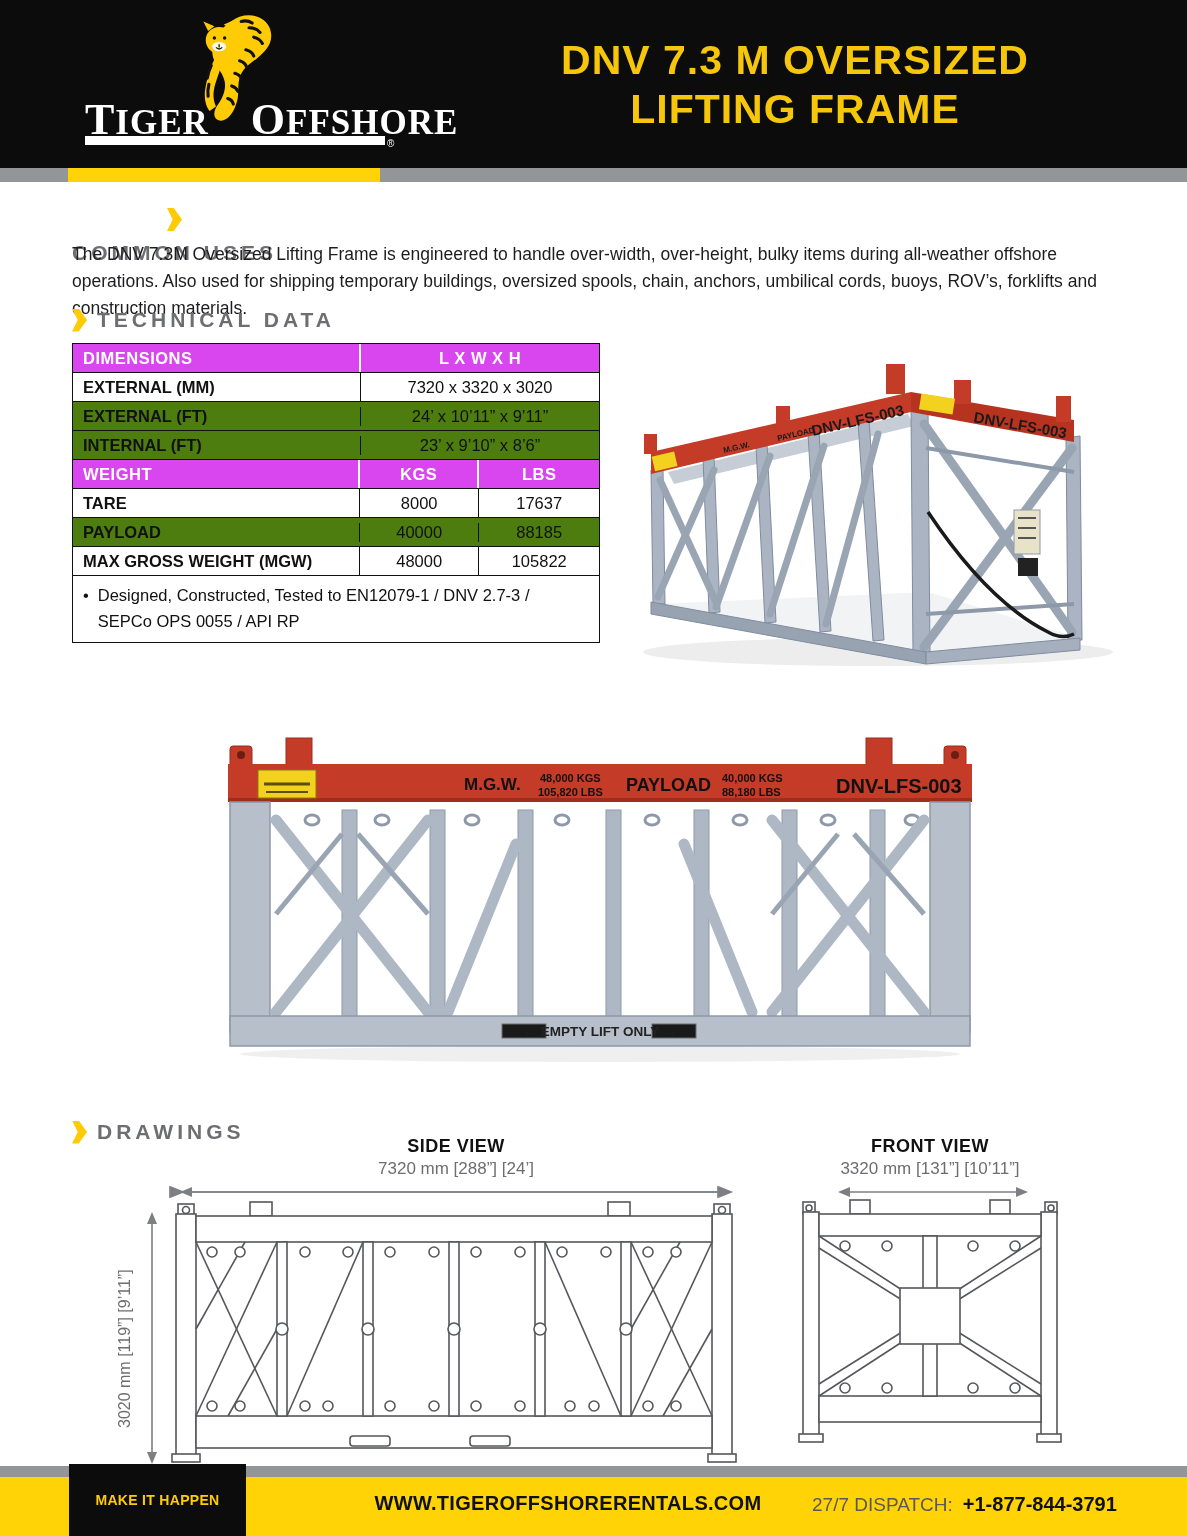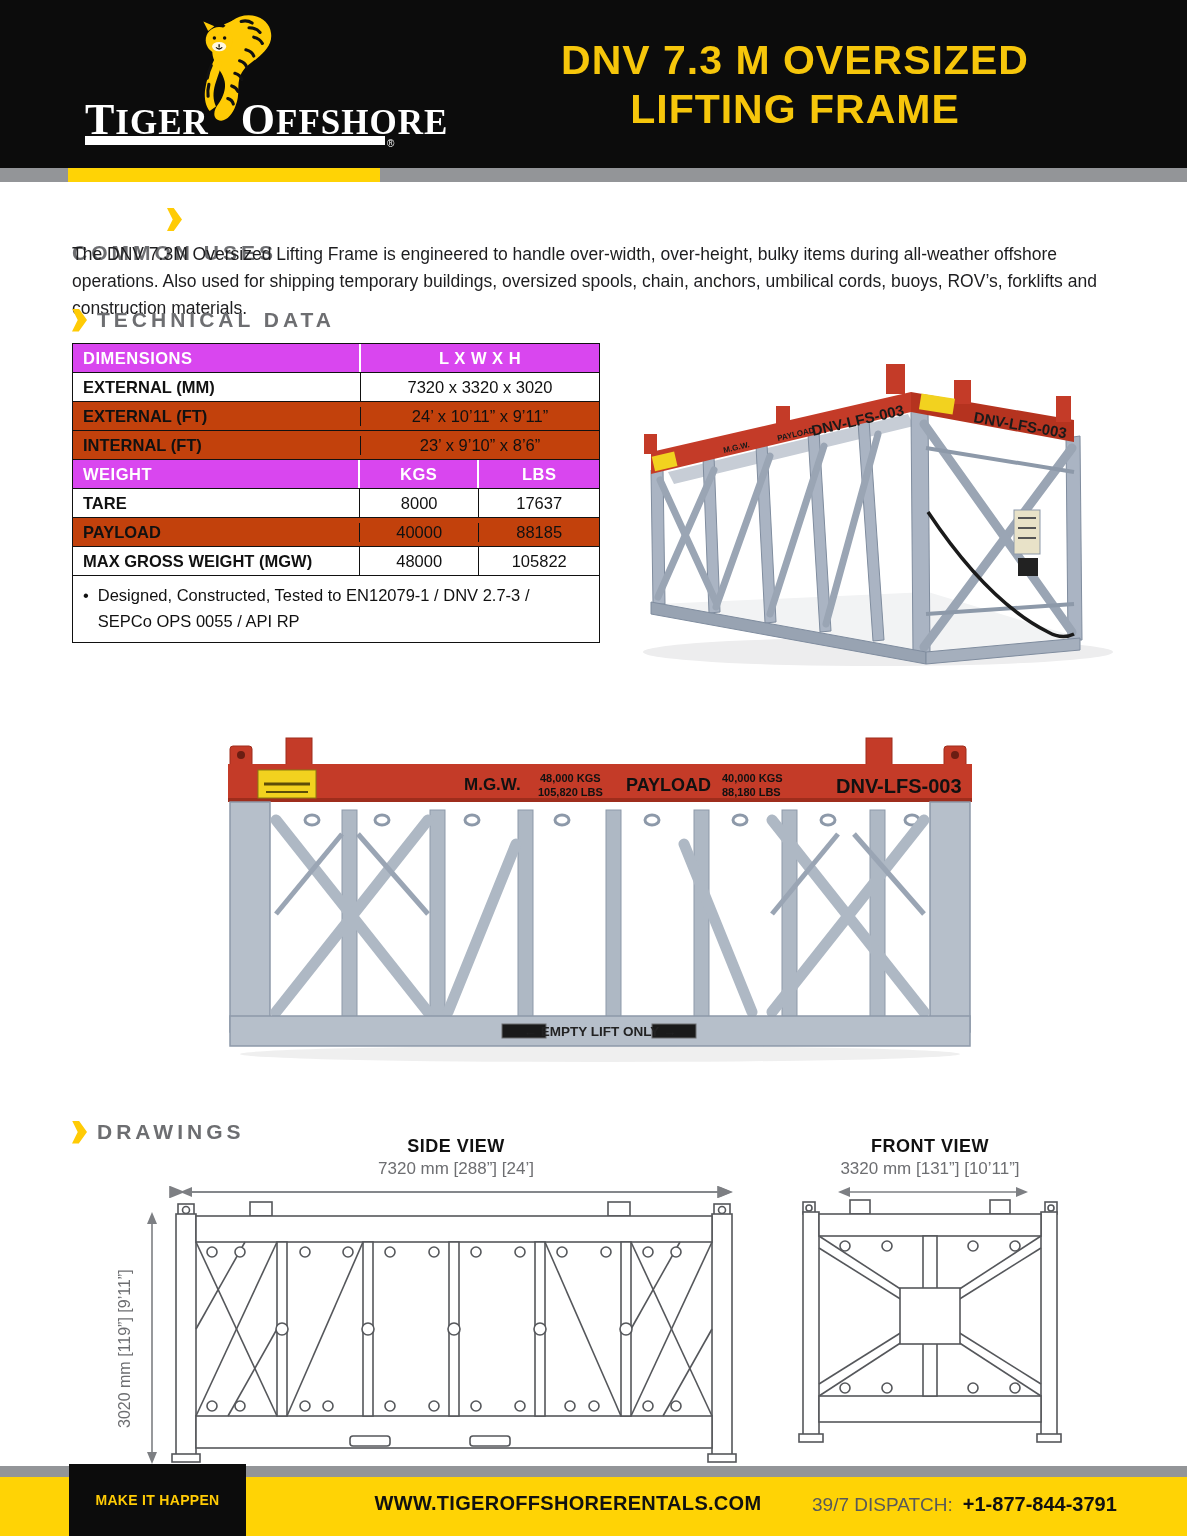--- a/index.html
+++ b/index.html
@@ -9,21 +9,21 @@
   
   .hdr{position:absolute;left:0;top:0;width:1187px;height:168px;background:#0c0c0c;}
   .hdr-rule{position:absolute;left:0;top:168px;width:1187px;height:14px;background:#939598;}
   .hdr-rule-yellow{position:absolute;left:68px;top:0;width:312px;height:14px;background:#ffd305;}
 
   .logo{position:absolute;left:85px;top:10px;width:310px;height:150px;}
   .logo-tiger{position:absolute;left:78px;top:2px;width:150px;height:118px;}
   .logo-text{position:absolute;left:0;top:84px;width:310px;white-space:nowrap;
              font-family:"Liberation Serif",serif;font-weight:bold;color:#ffffff;
              font-size:35px;letter-spacing:1px;}
-  .logo-text .w1{margin-right:32px;}
+  .logo-text .w1{margin-right:42px;}
   .logo-text .cap{font-size:44px;}
   .logo-underline{position:absolute;left:0;top:126px;width:300px;height:9px;background:#ffffff;}
   .logo-reg{position:absolute;left:302px;top:128px;color:#ffffff;font-size:10px;}
 
   .hdr-title{position:absolute;left:555px;top:36px;width:480px;text-align:center;
              color:#f6c60b;font-weight:bold;font-size:41px;line-height:1.2;letter-spacing:1px;}
 
   
   .sec-head{position:absolute;display:flex;align-items:center;gap:10px;}
   .chev{width:15px;height:23px;background:#ffcb05;
@@ -40,21 +40,21 @@
   .t-row:last-child{border-bottom:none;}
   .t-cell{display:flex;align-items:center;box-sizing:border-box;}
   .t-label{width:288px;padding-left:10px;font-weight:bold;border-right:1px solid #111;}
   .t-value{flex:1;justify-content:center;}
   .t-col{width:120px;justify-content:center;border-right:1px solid #111;}
   .t-col:last-child{border-right:none;}
   .t-head{background:#d946ef;color:#fff;font-weight:bold;letter-spacing:0.5px;}
   .t-head .t-label{border-right:2px solid #fff;}
   .t-head .t-col{border-right:2px solid #fff;text-align:right;}
   .t-head .t-col:last-child{border-right:none;}
-  .t-gray{background:#c2410c;align-items:center;}
+  .t-gray{background:#4d7c0f;align-items:center;}
   .t-full{padding-left:10px;font-weight:bold;}
   .t-features{height:auto;min-height:62px;align-items:flex-start;padding:7px 10px 8px 10px;
               display:flex;gap:9px;line-height:1.55;}
   .t-features .ft-text{width:478px;}
 
   
   .photo1{position:absolute;left:628px;top:352px;width:528px;height:322px;}
   .photo2{position:absolute;left:222px;top:724px;width:756px;height:342px;}
 
   
@@ -471,17 +471,17 @@
     </g>
   </svg>
 
   <div class="ftr-gray"></div>
   <div class="ftr-yellow"></div>
   <div class="ftr-box">
     <div class="txt">MAKE IT HAPPEN</div>
   </div>
   <div class="ftr-site">WWW.TIGEROFFSHORERENTALS.COM</div>
   <div class="ftr-dispatch">
-    <span class="lbl">39/7 DISPATCH:</span>
+    <span class="lbl">27/7 DISPATCH:</span>
     <span class="phone">+1-877-844-3791</span>
   </div>
 
 </div>
 
 </body></html>

